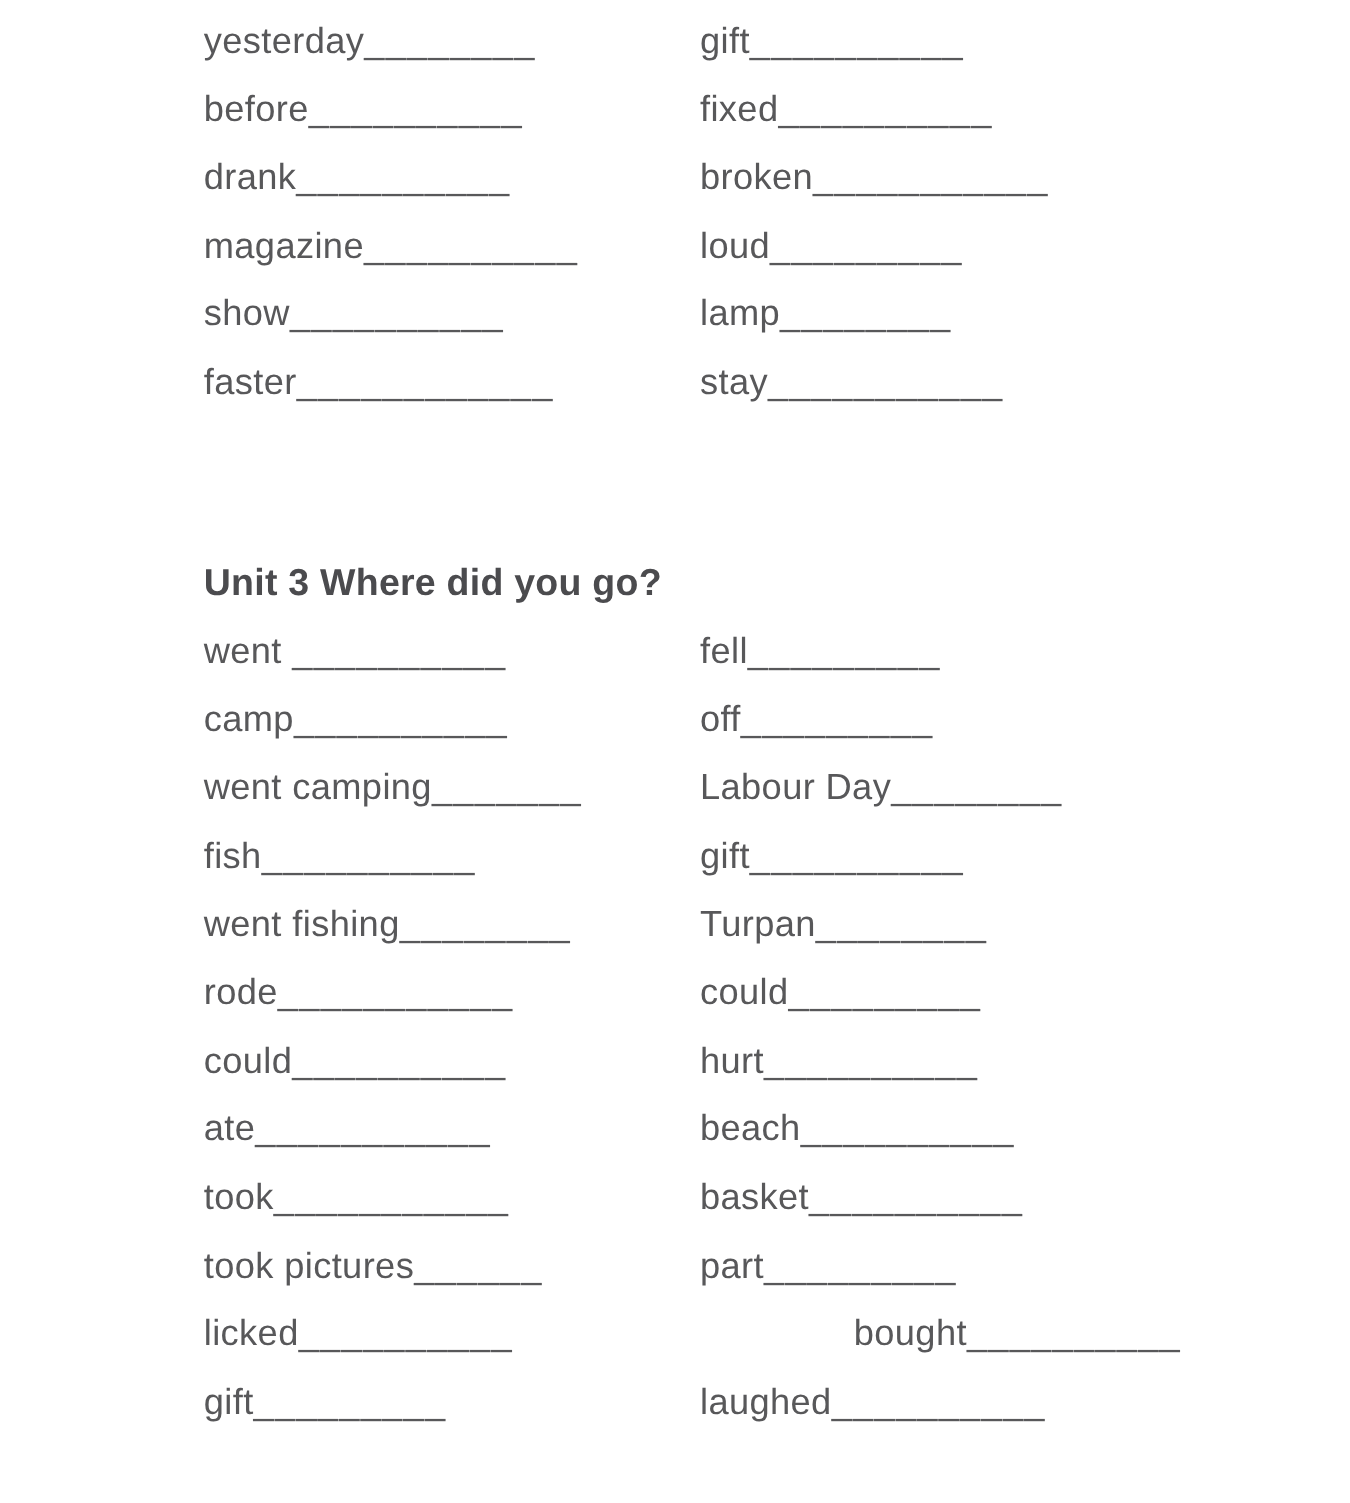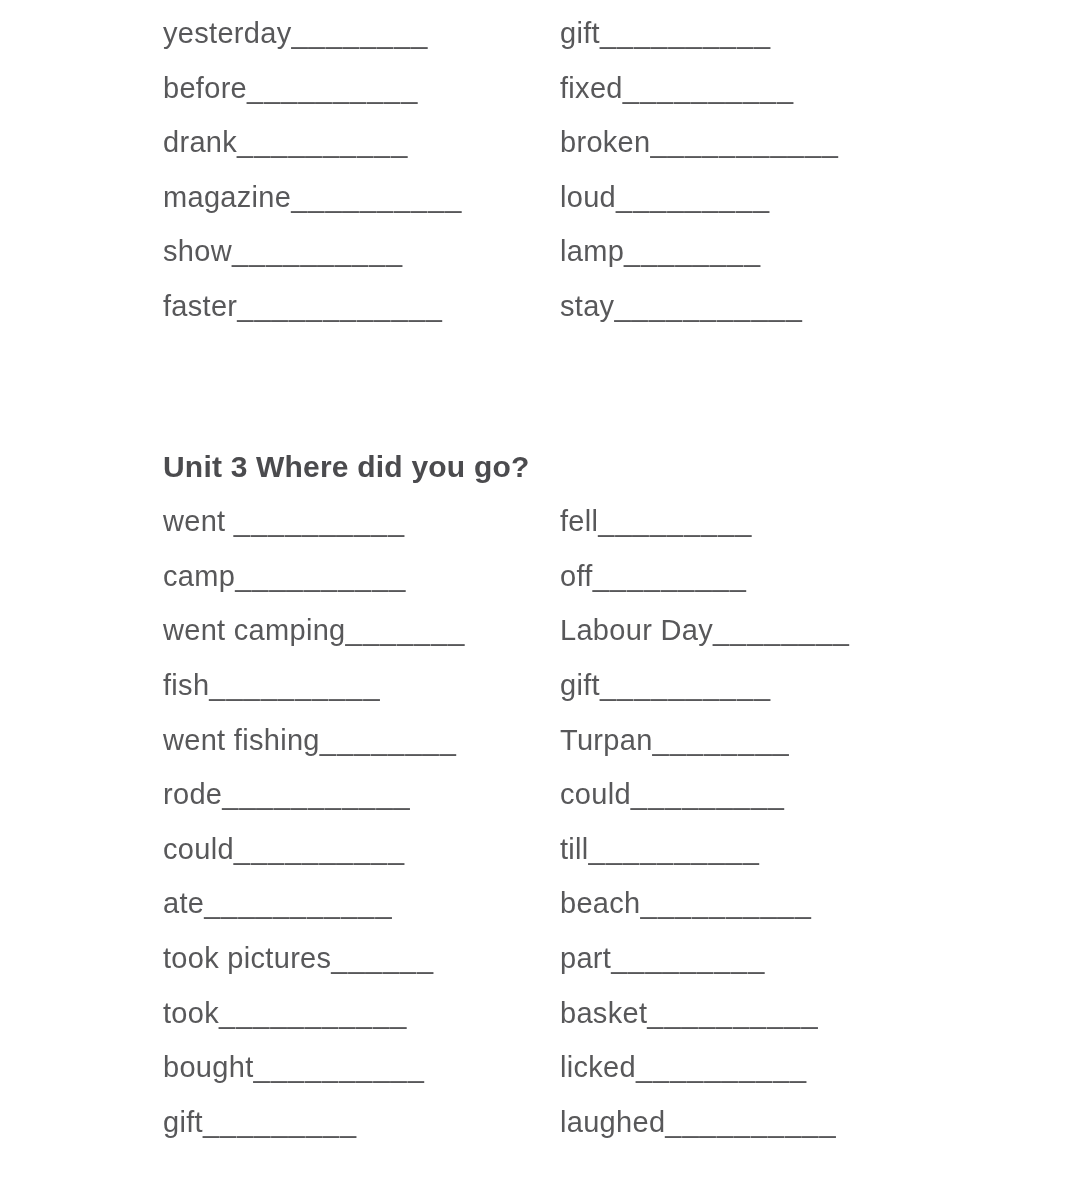--- a/index.html
+++ b/index.html
@@ -108,41 +108,41 @@
     <div class="cell right"><span class="word">Turpan</span><span class="blank">________</span></div>
   </div>
 
   <div class="row">
     <div class="cell left"><span class="word">rode</span><span class="blank">___________</span></div>
     <div class="cell right"><span class="word">could</span><span class="blank">_________</span></div>
   </div>
 
   <div class="row">
     <div class="cell left"><span class="word">could</span><span class="blank">__________</span></div>
-    <div class="cell right"><span class="word">till</span><span class="blank">__________</span></div>
+    <div class="cell right"><span class="word">hurt</span><span class="blank">__________</span></div>
   </div>
 
   <div class="row">
     <div class="cell left"><span class="word">ate</span><span class="blank">___________</span></div>
     <div class="cell right"><span class="word">beach</span><span class="blank">__________</span></div>
   </div>
 
   <div class="row">
+    <div class="cell left"><span class="word">took</span><span class="blank">___________</span></div>
+    <div class="cell right"><span class="word">basket</span><span class="blank">__________</span></div>
+  </div>
+
+  <div class="row">
     <div class="cell left"><span class="word">took pictures</span><span class="blank">______</span></div>
     <div class="cell right"><span class="word">part</span><span class="blank">_________</span></div>
   </div>
 
   <div class="row">
-    <div class="cell left"><span class="word">took</span><span class="blank">___________</span></div>
-    <div class="cell right"><span class="word">basket</span><span class="blank">__________</span></div>
-  </div>
-
-  <div class="row">
+    <div class="cell right"><span class="word">licked</span><span class="blank">__________</span></div>
     <div class="cell left"><span class="word">bought</span><span class="blank">__________</span></div>
-    <div class="cell right"><span class="word">licked</span><span class="blank">__________</span></div>
   </div>
 
   <div class="row">
     <div class="cell left"><span class="word">gift</span><span class="blank">_________</span></div>
     <div class="cell right"><span class="word">laughed</span><span class="blank">__________</span></div>
   </div>
 </div>
     </section>
 
   </main>

